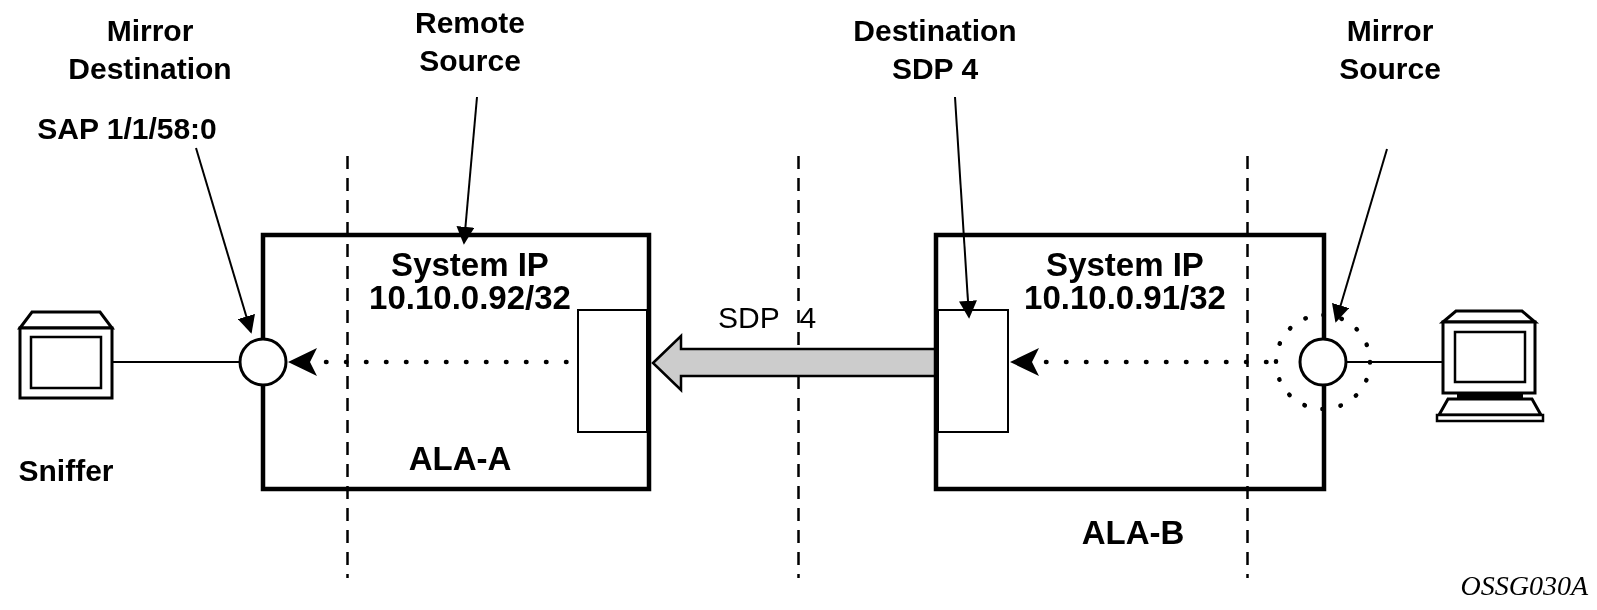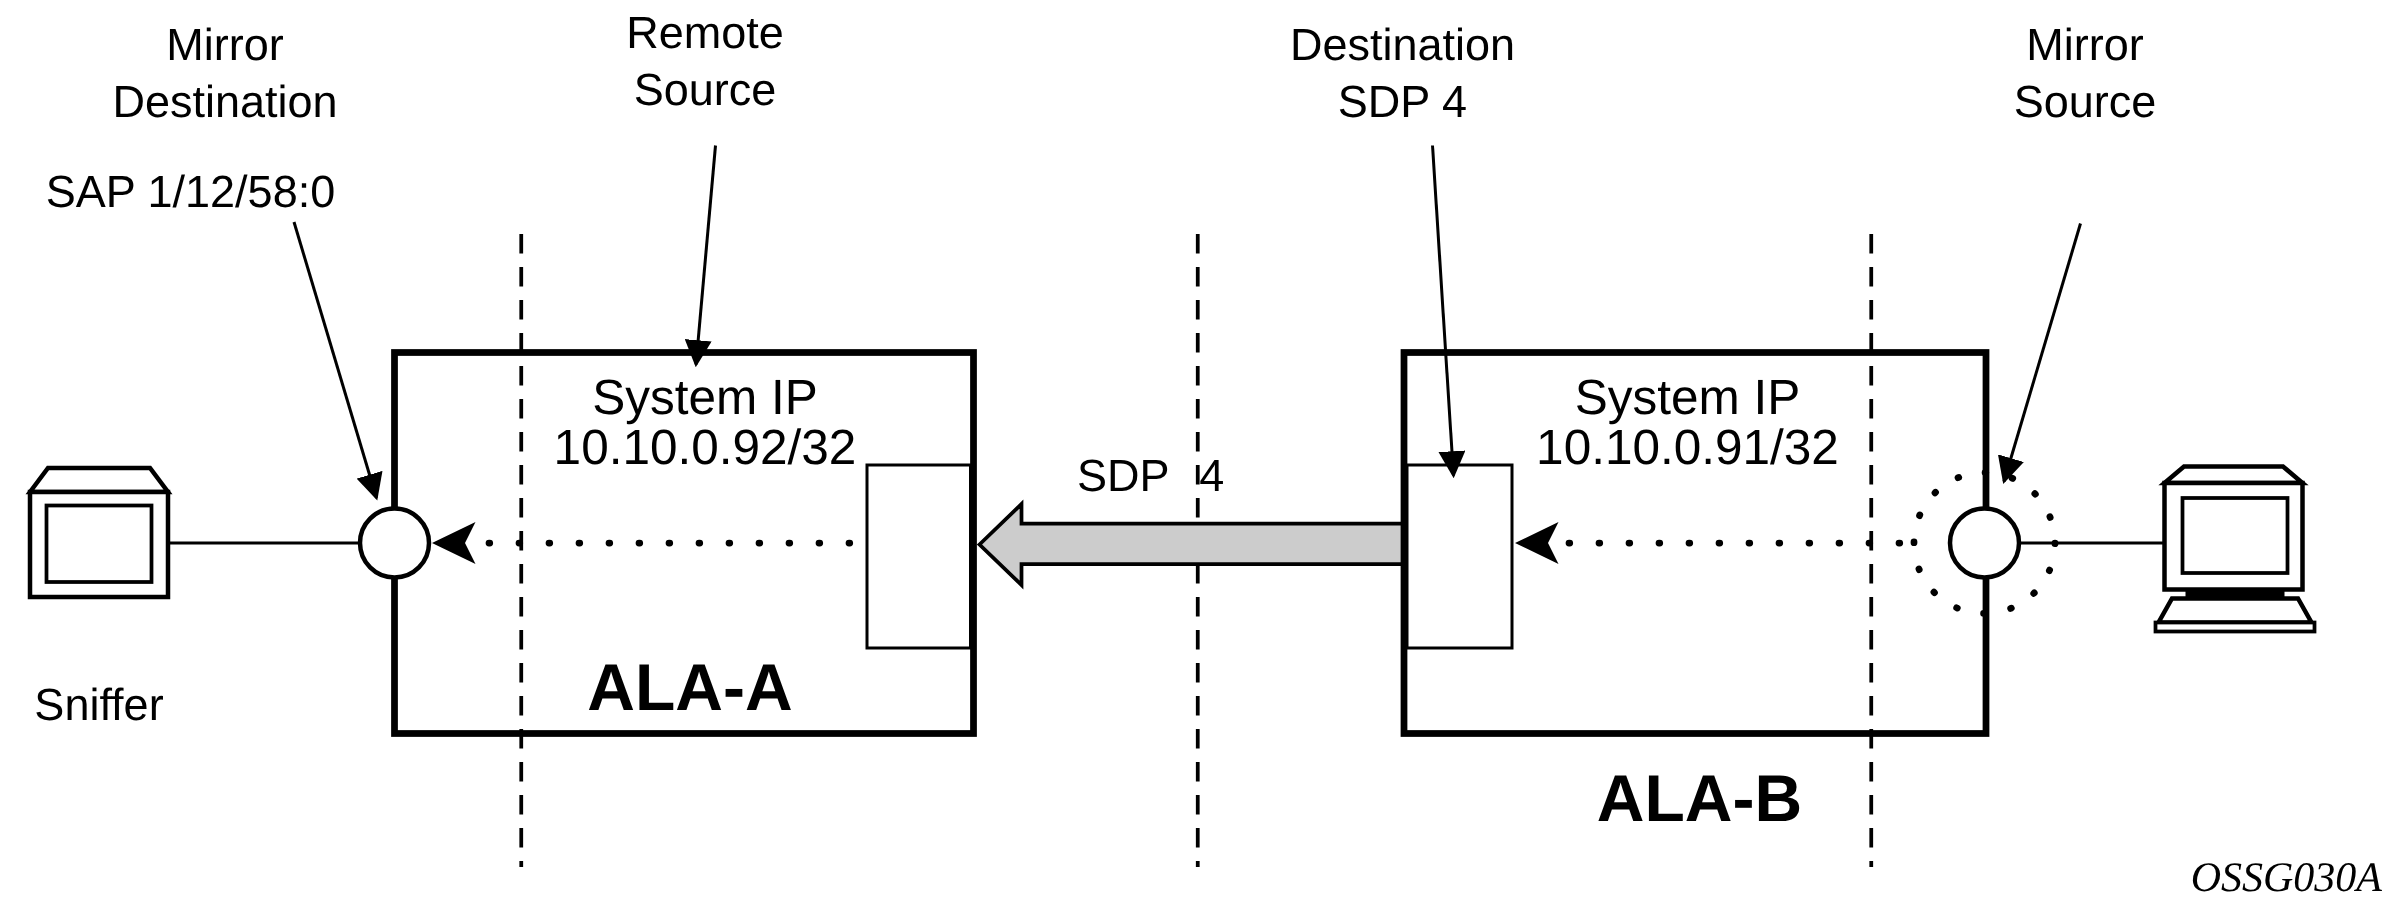--- a/index.html
+++ b/index.html
@@ -3,25 +3,25 @@
 <meta charset="utf-8">
 <style>
   html,body{margin:0;padding:0;background:#fff;}
   .canvas{
     position:relative;width:1597px;height:610px;background:#fff;overflow:hidden;
     font-family:"Liberation Sans","DejaVu Sans",sans-serif;color:#000;
   }
   .canvas svg{position:absolute;left:0;top:0;}
   .lbl{
     position:absolute;font-size:30px;line-height:38px;text-align:center;
-    white-space:pre-line;transform:translateX(-50%);color:#000;
+    white-space:pre-line;transform:translateX(-50%);color:#000;font-weight:bold;
   }
   .lbl.single{line-height:34px;}
   .sysip{font-size:33px;line-height:33px;}
-  .nodename{font-size:44px;font-weight:bold;line-height:34px;}
+  .nodename{font-size:33px;font-weight:bold;line-height:34px;}
   .sdp-link-lbl{
     position:absolute;left:718px;top:302px;font-size:30px;line-height:32px;
     word-spacing:12px;transform:none;white-space:nowrap;
   }
   .watermark{
     position:absolute;left:1588px;top:573px;transform:translateX(-100%);
     font-family:"Liberation Serif","DejaVu Serif",serif;font-style:italic;
     font-size:28px;line-height:26px;white-space:nowrap;
   }
 </style>
@@ -78,21 +78,21 @@
       <rect x="1443" y="322" width="92" height="71" stroke-width="3"></rect>
       <rect x="1455" y="332" width="70" height="50" stroke-width="2.5"></rect>
       <rect x="1457" y="392" width="66" height="7" fill="#000" stroke="none"></rect>
       <polygon points="1448,399 1532,399 1541,415 1439,415" stroke-width="3"></polygon>
       <rect x="1437" y="415" width="106" height="6" stroke-width="2.5"></rect>
     </g>
   </svg>
 
   <div class="lbl" style="left:150px;top:12px;">Mirror
 Destination</div>
-  <div class="lbl single" style="left:127px;top:112px;">SAP 1/12/58:0</div>
+  <div class="lbl single" style="left:127px;top:112px;">SAP 1/1/58:0</div>
   <div class="lbl" style="left:470px;top:4px;">Remote
 Source</div>
   <div class="lbl" style="left:935px;top:12px;">Destination
 SDP 4</div>
   <div class="lbl" style="left:1390px;top:12px;">Mirror
 Source</div>
 
   <div class="lbl sysip" style="left:470px;top:248px;">System IP
 10.10.0.92/32</div>
   <div class="lbl sysip" style="left:1125px;top:248px;">System IP

